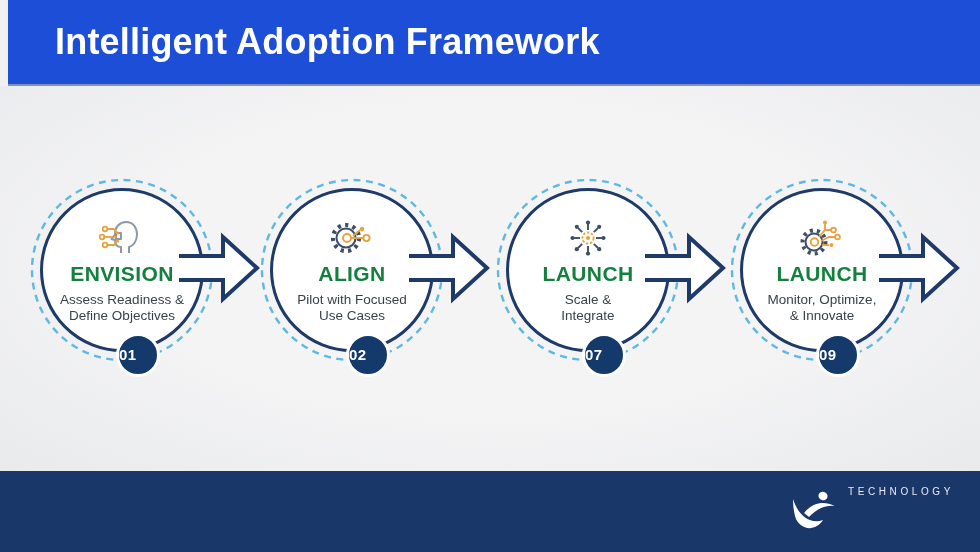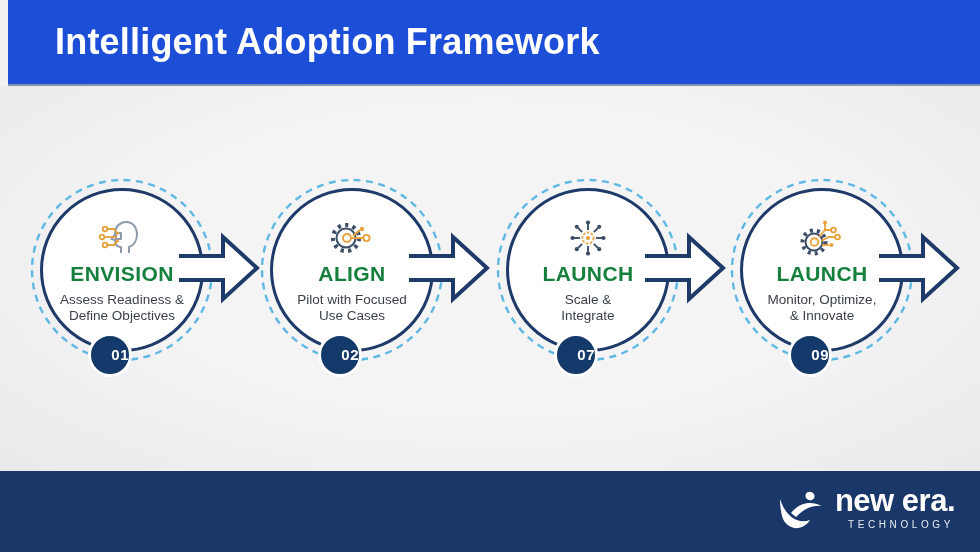--- a/index.html
+++ b/index.html
@@ -35,24 +35,24 @@
   .icon{width:48px;height:42px;margin-bottom:3px;display:flex;align-items:center;justify-content:center;}
   .step-title{
     color:#15803d;font-size:21px;font-weight:800;letter-spacing:0.4px;
     text-align:center;line-height:1.15;
   }
   .step-desc{
     margin-top:6px;color:#3a4149;font-size:13.5px;line-height:1.2;
     text-align:center;white-space:pre-line;
   }
   .badge{
-    position:absolute;left:76px;top:173px;width:38px;height:38px;
+    position:absolute;left:104px;top:173px;width:38px;height:38px;
     background:#133a6a;border:3px solid #ffffff;border-radius:50%;
     color:#ffffff;font-size:15px;font-weight:700;letter-spacing:0.5px;
-    text-align:right;line-height:38px;z-index:4;
+    text-align:left;line-height:38px;z-index:4;
   }
   
   .arrow{position:absolute;top:235px;width:80px;height:66px;z-index:3;}
   .arrow svg{overflow:visible;display:block;}
   
   .footer{
     position:absolute;bottom:0;left:0;width:980px;height:81px;
     background:#1a3769;z-index:5;
   }
   .brand{
@@ -228,17 +228,16 @@
 <div class="footer">
   <div class="brand">
     <svg class="brand-mark" width="50" height="46" viewBox="0 0 50 46">
       <g fill="#ffffff">
         <ellipse cx="33" cy="7" rx="4.6" ry="4.2" transform="rotate(15 33 7)"></ellipse>
         <path d="M3 10 C8 26 20 36 33 31 C26 42 12 42 6 30 C3.8 24 3 16 3 10 Z"></path>
         <path d="M14 24 C22 14 33 11 45 17 C36 16 26 20 19 28 Z"></path>
       </g>
     </svg>
     <div class="brand-text">
-      <div class="brand-name">new era.</div>
       <div class="brand-tagline">TECHNOLOGY</div>
     </div>
   </div>
 </div>
 
 </body></html>

